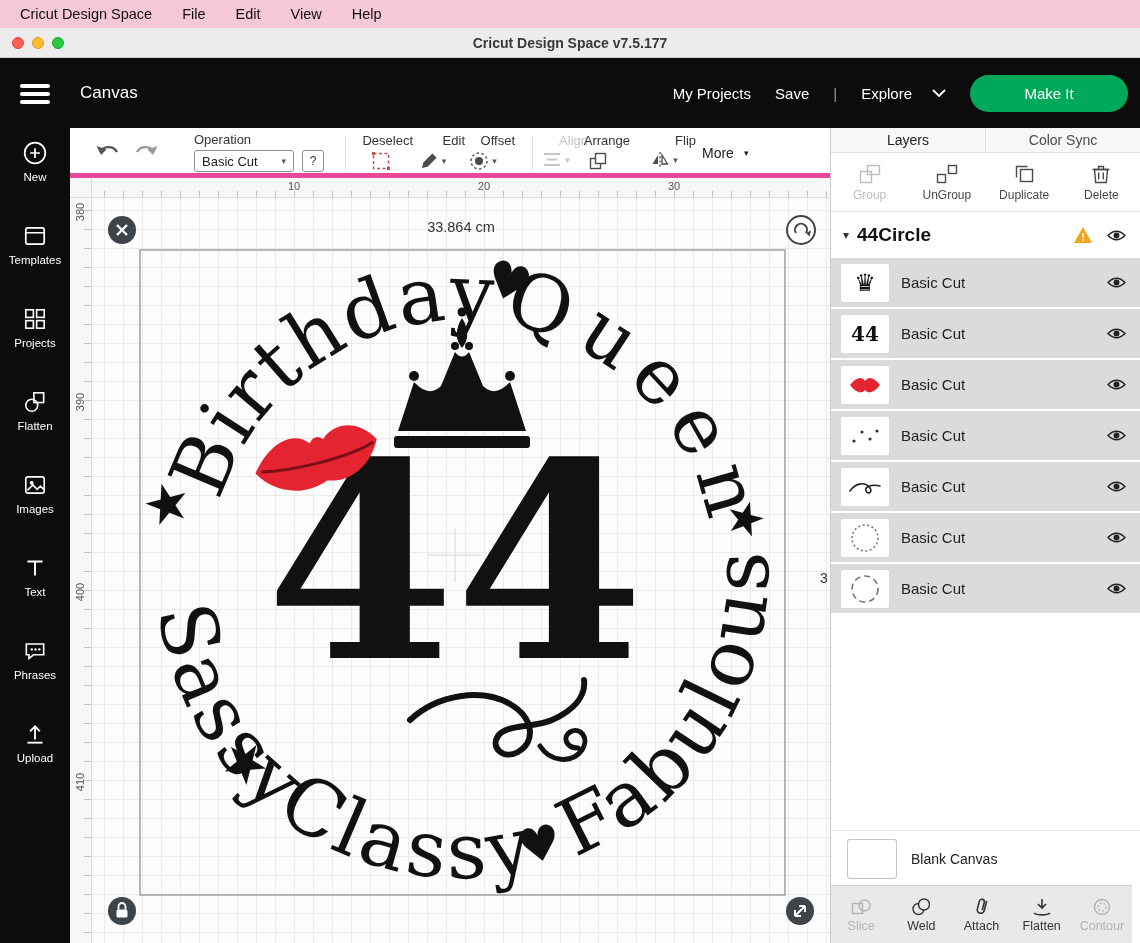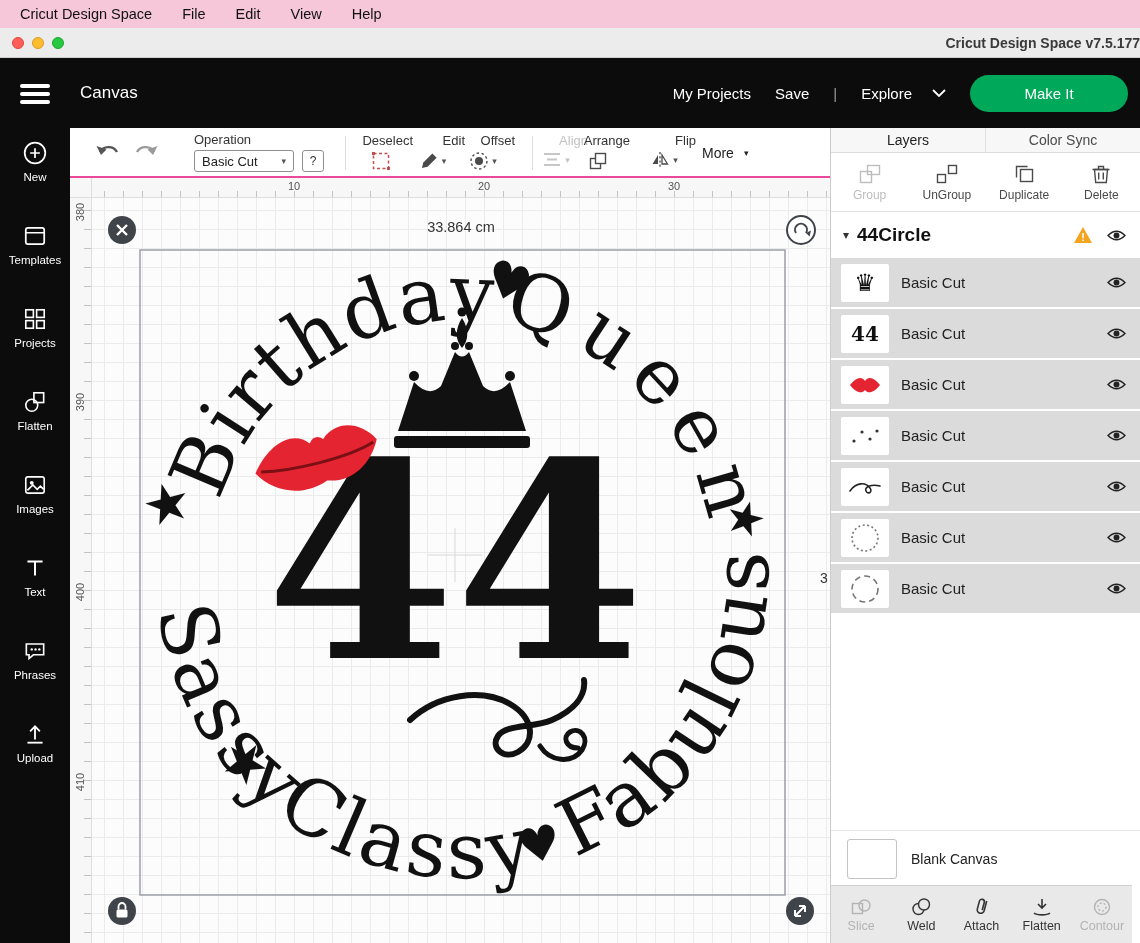--- a/index.html
+++ b/index.html
@@ -12,42 +12,42 @@
   .mb-app{font-weight:normal;font-size:14.5px}
   .mb-item{font-size:14.5px;cursor:default}
   
   .titlebar{position:absolute;left:0;top:28px;width:100%;height:30px;background:#ececec;
             border-bottom:1px solid #cfcfcf;box-sizing:border-box}
   .traffic{position:absolute;left:12px;top:9px;display:flex;gap:8px}
   .tl{width:12px;height:12px;border-radius:50%}
   .tl.red{background:#ff5f57;border:1px solid #e0443e;box-sizing:border-box}
   .tl.yellow{background:#febc2e;border:1px solid #d89e24;box-sizing:border-box}
   .tl.green{background:#28c840;border:1px solid #1da72f;box-sizing:border-box}
-  .tb-title{text-align:right;line-height:30px;font-size:14px;font-weight:bold;color:#3a3a3a}
+  .tb-title{text-align:center;line-height:30px;font-size:14px;font-weight:bold;color:#3a3a3a}
   
   .appheader{position:absolute;left:0;top:58px;width:100%;height:70px;background:#0c0c0c;color:#fff}
   .hamburger{position:absolute;left:20px;top:26px;width:30px;cursor:pointer}
   .hamburger span{display:block;height:3.5px;background:#fff;border-radius:2px;margin-bottom:4.5px}
   .hdr-canvas{position:absolute;left:80px;top:0;line-height:70px;font-size:17px;cursor:pointer}
   .hdr-title{position:absolute;left:330px;width:150px;text-align:center;line-height:70px;font-size:17px}
   .hdr-right{position:absolute;right:12px;top:0;height:70px;display:flex;align-items:center;gap:24px;font-size:15px}
   .hdr-link{cursor:pointer}
   .hdr-div{color:#999}
   .explore{display:flex;align-items:center;gap:20px;cursor:pointer}
   .makeit{background:#00a859;color:#fff;border:none;border-radius:19px;width:158px;height:37px;
           font-size:15px;font-family:inherit;cursor:pointer}
   
   .sidebar{position:absolute;left:0;top:128px;width:70px;height:815px;background:#0c0c0c;
            display:flex;flex-direction:column;align-items:center;padding-top:12px;box-sizing:border-box}
   .sb-item{width:100%;text-align:center;color:#fff;margin-bottom:40px;cursor:pointer}
   .sb-item svg{margin:0 auto 5px}
   .sb-label{font-size:11.5px}
   
   .toolbar{position:absolute;left:70px;top:128px;width:760px;height:50px;background:#fff;
-           border-bottom:2px solid #ec4899;box-sizing:border-box}
+           border-bottom:5px solid #ec4899;box-sizing:border-box}
   .tb-undo{position:absolute;left:24px;top:14px;cursor:pointer}
   .tb-redo{position:absolute;left:62px;top:14px;cursor:pointer}
   .op-label{position:absolute;left:124px;top:4px;font-size:13px;color:#333}
   .op-select{position:absolute;left:124px;top:22px;width:100px;height:22px;border:1px solid #8f8f8f;border-radius:3px;
              font-size:13px;color:#222;display:flex;align-items:center;justify-content:space-between;
              padding:0 7px;box-sizing:border-box;background:#fff;cursor:pointer}
   .op-help{position:absolute;left:232px;top:22px;width:22px;height:22px;border:1px solid #8f8f8f;border-radius:3px;
            text-align:center;line-height:20px;font-size:12px;color:#333;box-sizing:border-box;cursor:pointer}
   .tb-sep{position:absolute;top:8px;width:1px;height:34px;background:#ddd}
   .tb-col{position:absolute;top:5px;width:64px;text-align:right;cursor:pointer}

